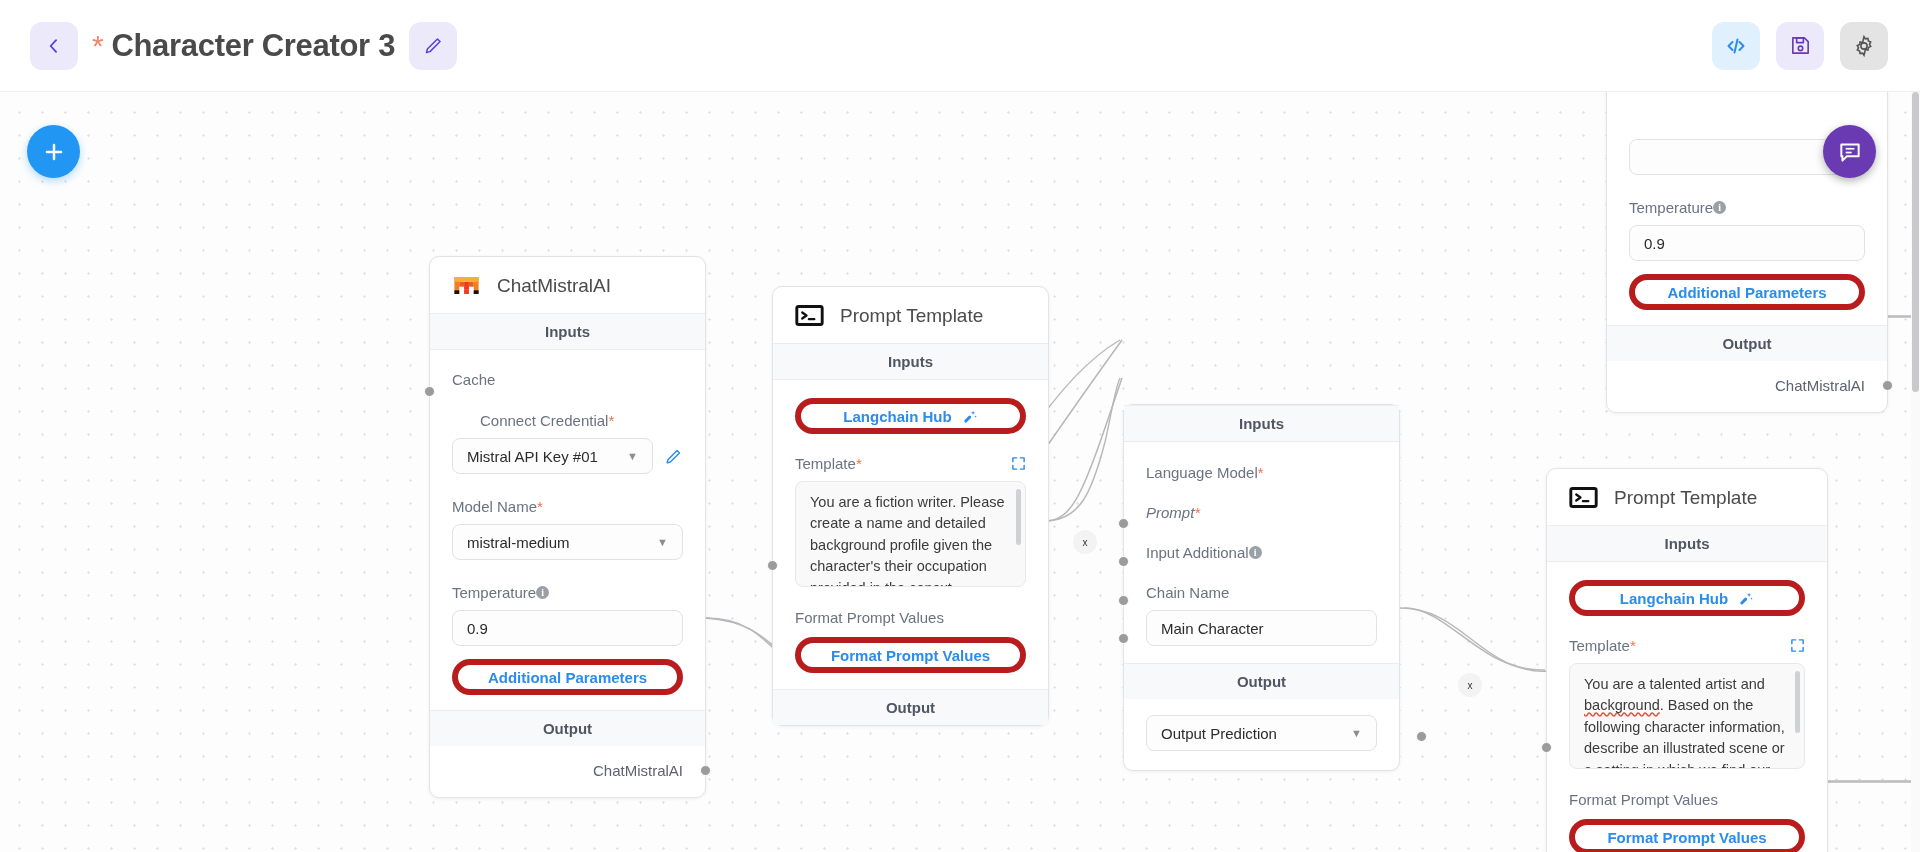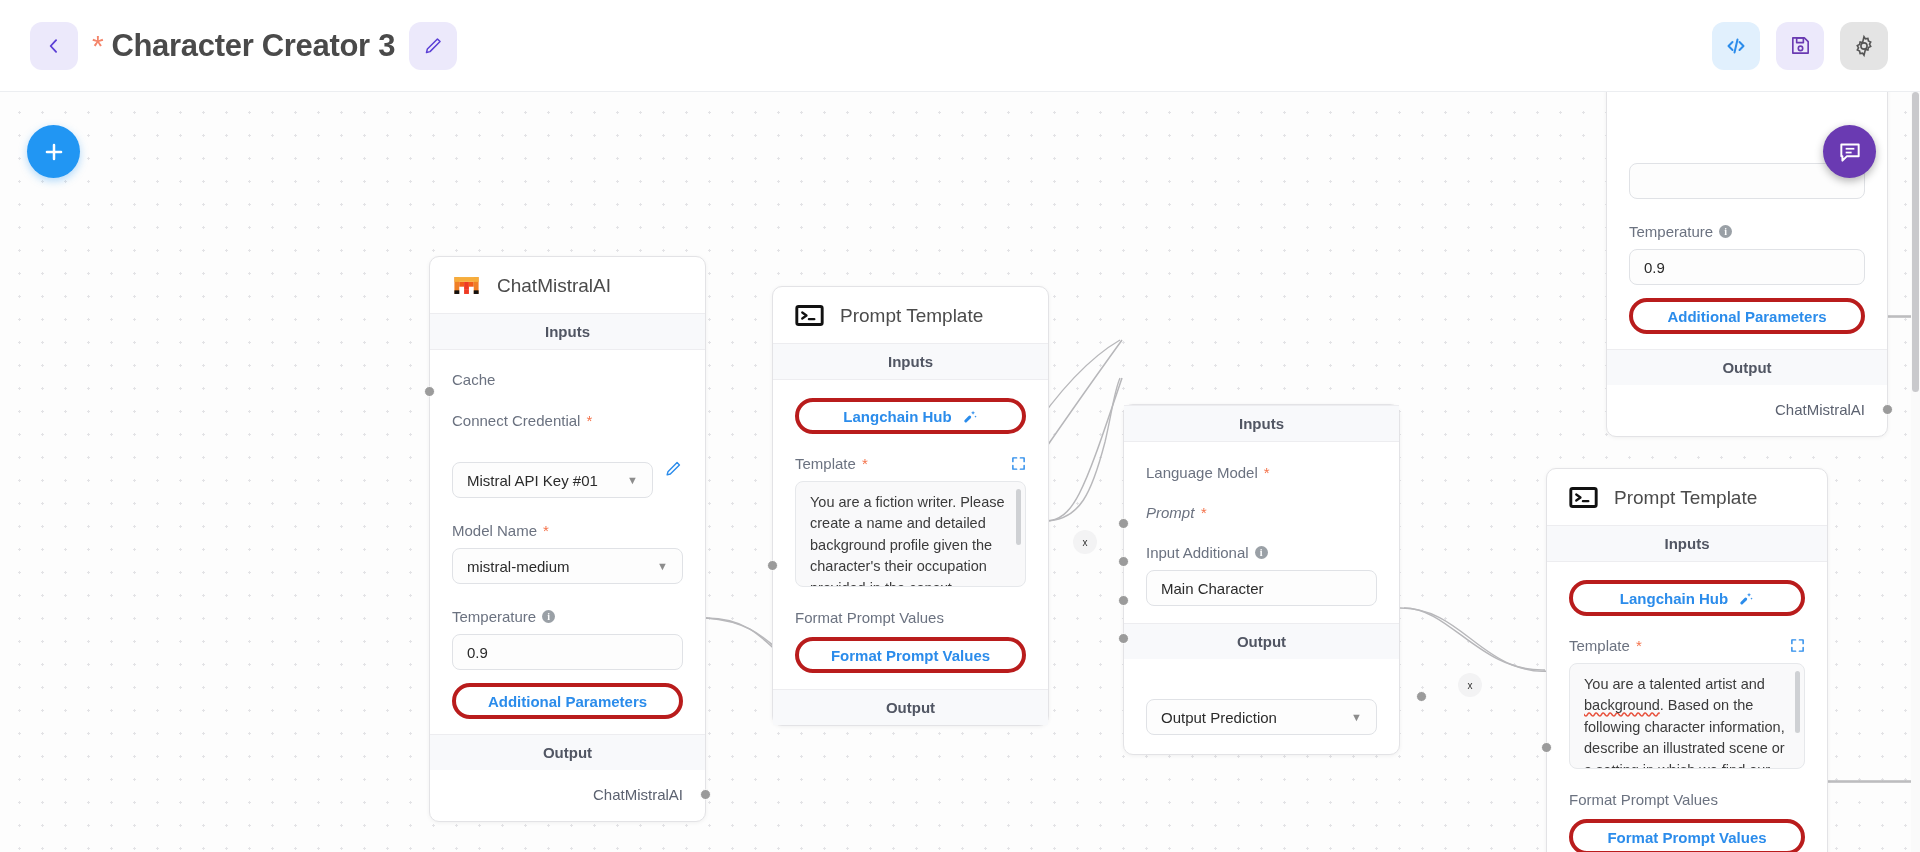--- a/index.html
+++ b/index.html
@@ -86,40 +86,39 @@
     border-top: 1px solid #ededf0;
     border-bottom: 1px solid #ededf0;
     text-align: center;
     font-size: 15px; color: #515663; font-weight: bold;
     padding: 9px 0;
   }
   .section-bar.out { border-bottom: none; }
   .node-body { padding: 0 22px; }
   .field-label {
     font-size: 15px; color: #6b7280;
-    padding: 0; display: flex; align-items: center; gap: 6px;
+    padding: 0; display: flex; align-items: center; gap: 0;
   }
   .req { color: #f4724a; font-size: 15px; }
   .anchor {
     position: absolute; width: 11px; height: 11px; border-radius: 50%;
     background: #9b9b9b; border: 1px solid #ffffff;
     z-index: 30;
   }
   .input-box {
     border: 1px solid #e0e2e6; border-radius: 8px;
     background: #fdfdfd; height: 36px;
     display: flex; align-items: center;
     padding: 0 14px; font-size: 15px; color: #2b2b2b;
     cursor: text;
-    margin-top: 24px;
   }
   .input-box.select { justify-content: space-between; cursor: pointer; }
   .caret { color: #8d8d8d; font-size: 11px; }
   .outline-btn {
-    border: 4px solid #b91c1c; border-radius: 18px;
+    border: 6px solid #b91c1c; border-radius: 18px;
     height: 36px; display: flex; align-items: center; justify-content: center;
     gap: 9px; color: #2b8ceb; font-size: 15px; font-weight: bold;
     background: #fff; cursor: pointer;
   }
   .textarea {
     border: 1px solid #e6e8eb; border-radius: 8px;
     background: #f9f9fa;
     font-size: 14.5px; color: #3b3b3b; line-height: 1.48;
     padding: 10px 14px 8px 14px;
     position: relative; overflow: hidden;
@@ -258,21 +257,21 @@
       </svg>
       <span class="node-title">ChatMistralAI</span>
     </div>
 
     <div class="section-bar">Inputs</div>
 
     <div class="node-body">
       <div class="anchor" style="left:-6px; top:129px;"></div>
       <div class="field-label" style="padding-top:21px;">Cache</div>
 
-      <div class="field-label" style="padding-top:24px;">
+      <div class="field-label" style="padding-top:24px;margin-left:28px;">
         <span>Connect Credential</span>
         <span class="req">*</span>
       </div>
       <div style="display:flex; align-items:center; gap:11px; margin-top:9px;">
         <div class="input-box select" style="flex:1;">
           <span>Mistral API Key #01</span>
           <span class="caret">▼</span>
         </div>
         <svg width="19" height="19" viewBox="0 0 24 24" fill="none" stroke="#2b8ceb" stroke-width="1.8" stroke-linecap="round" stroke-linejoin="round">
           <path d="M16.5 4.5l3 3L8 19l-4 1 1-4z"></path>
@@ -377,20 +376,21 @@
       </div>
 
       <div class="anchor" style="left:-6px; top:190px;"></div>
 
       <div class="anchor" style="left:-6px; top:228px;"></div>
       <div class="field-label" style="padding-top:23px;">
         <span>Input Additional</span>
         <span class="info-dot">i</span>
       </div>
 
+      <div class="field-label" style="padding-top:23px;">Chain Name</div>
       <div class="input-box" style="margin:9px 0 17px 0;">
         <span>Main Character</span>
       </div>
     </div>
 
     <div class="section-bar out">Output</div>
     <div class="node-body" style="padding-top:16px; padding-bottom:19px; position:relative;">
       <div class="input-box select">
         <span>Output Prediction</span>
         <span class="caret">▼</span>

